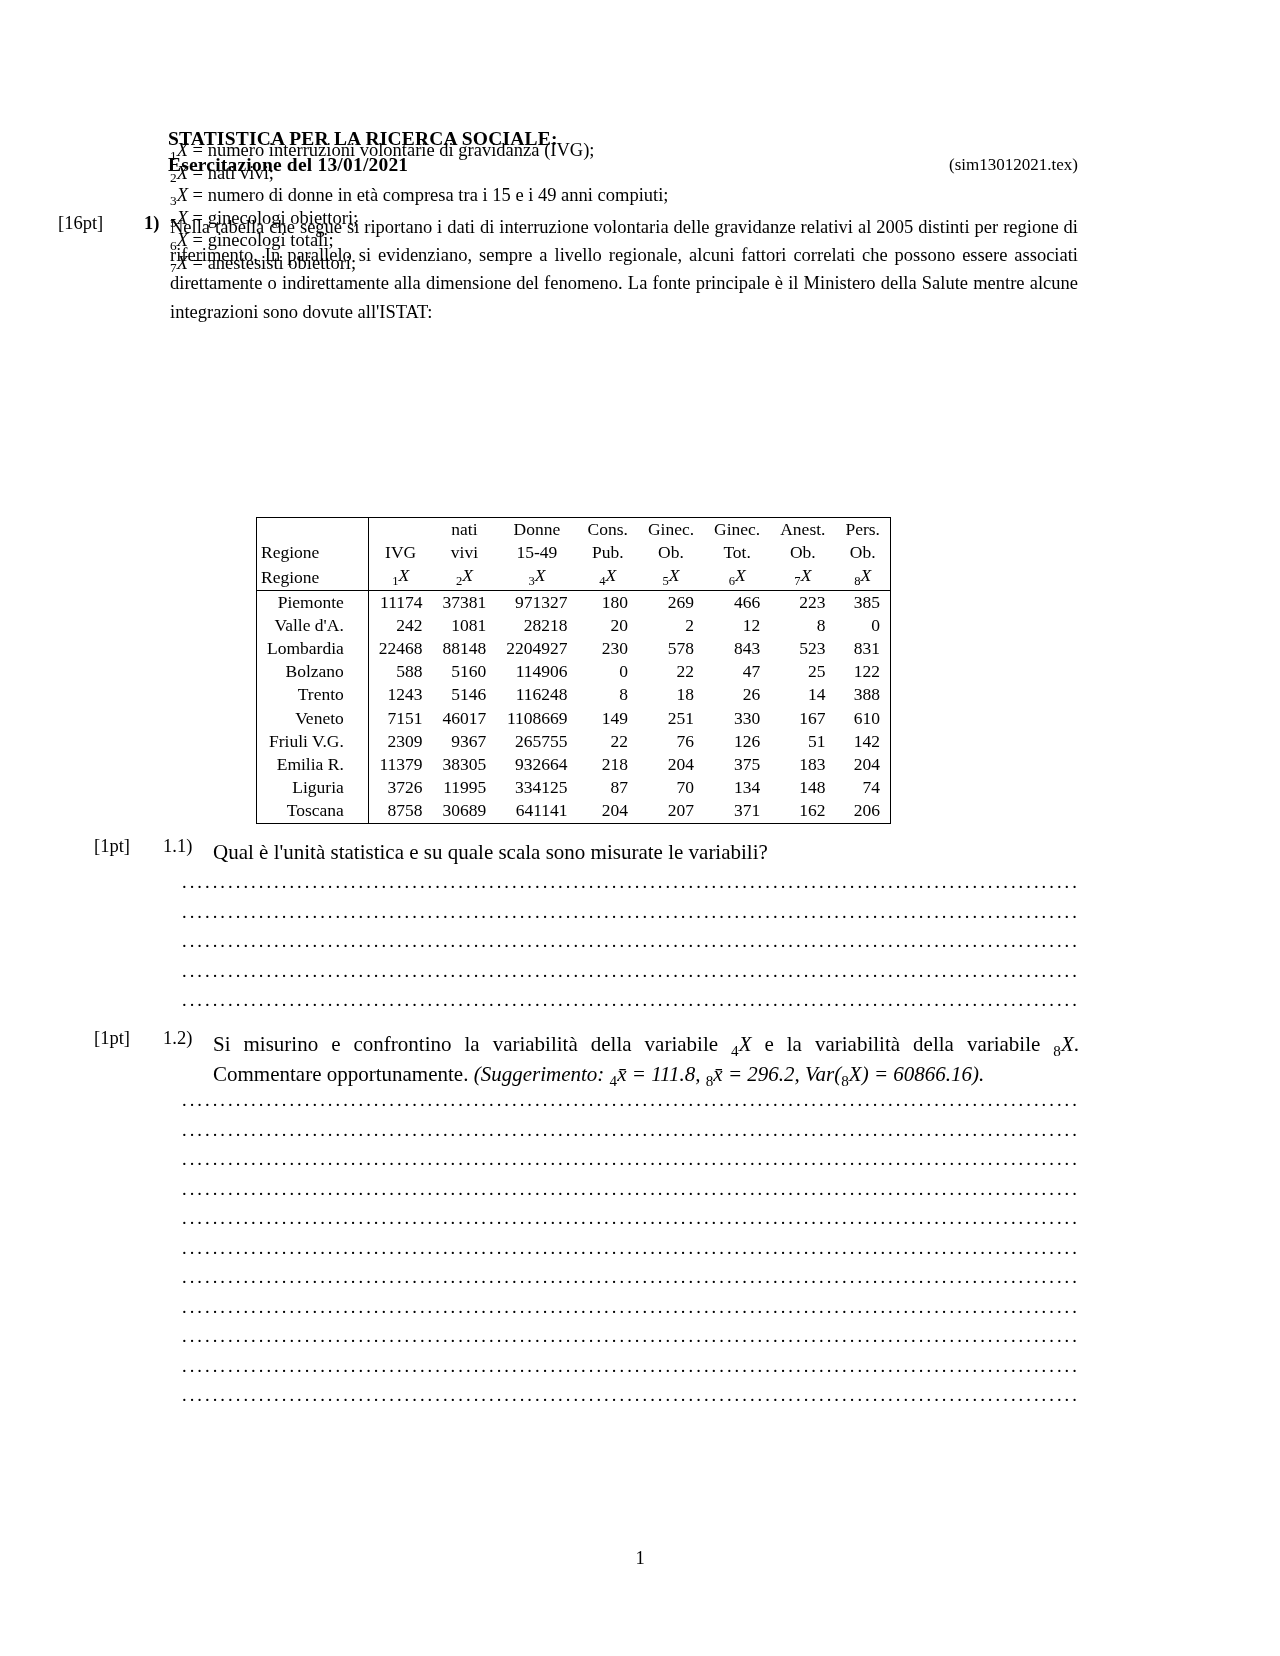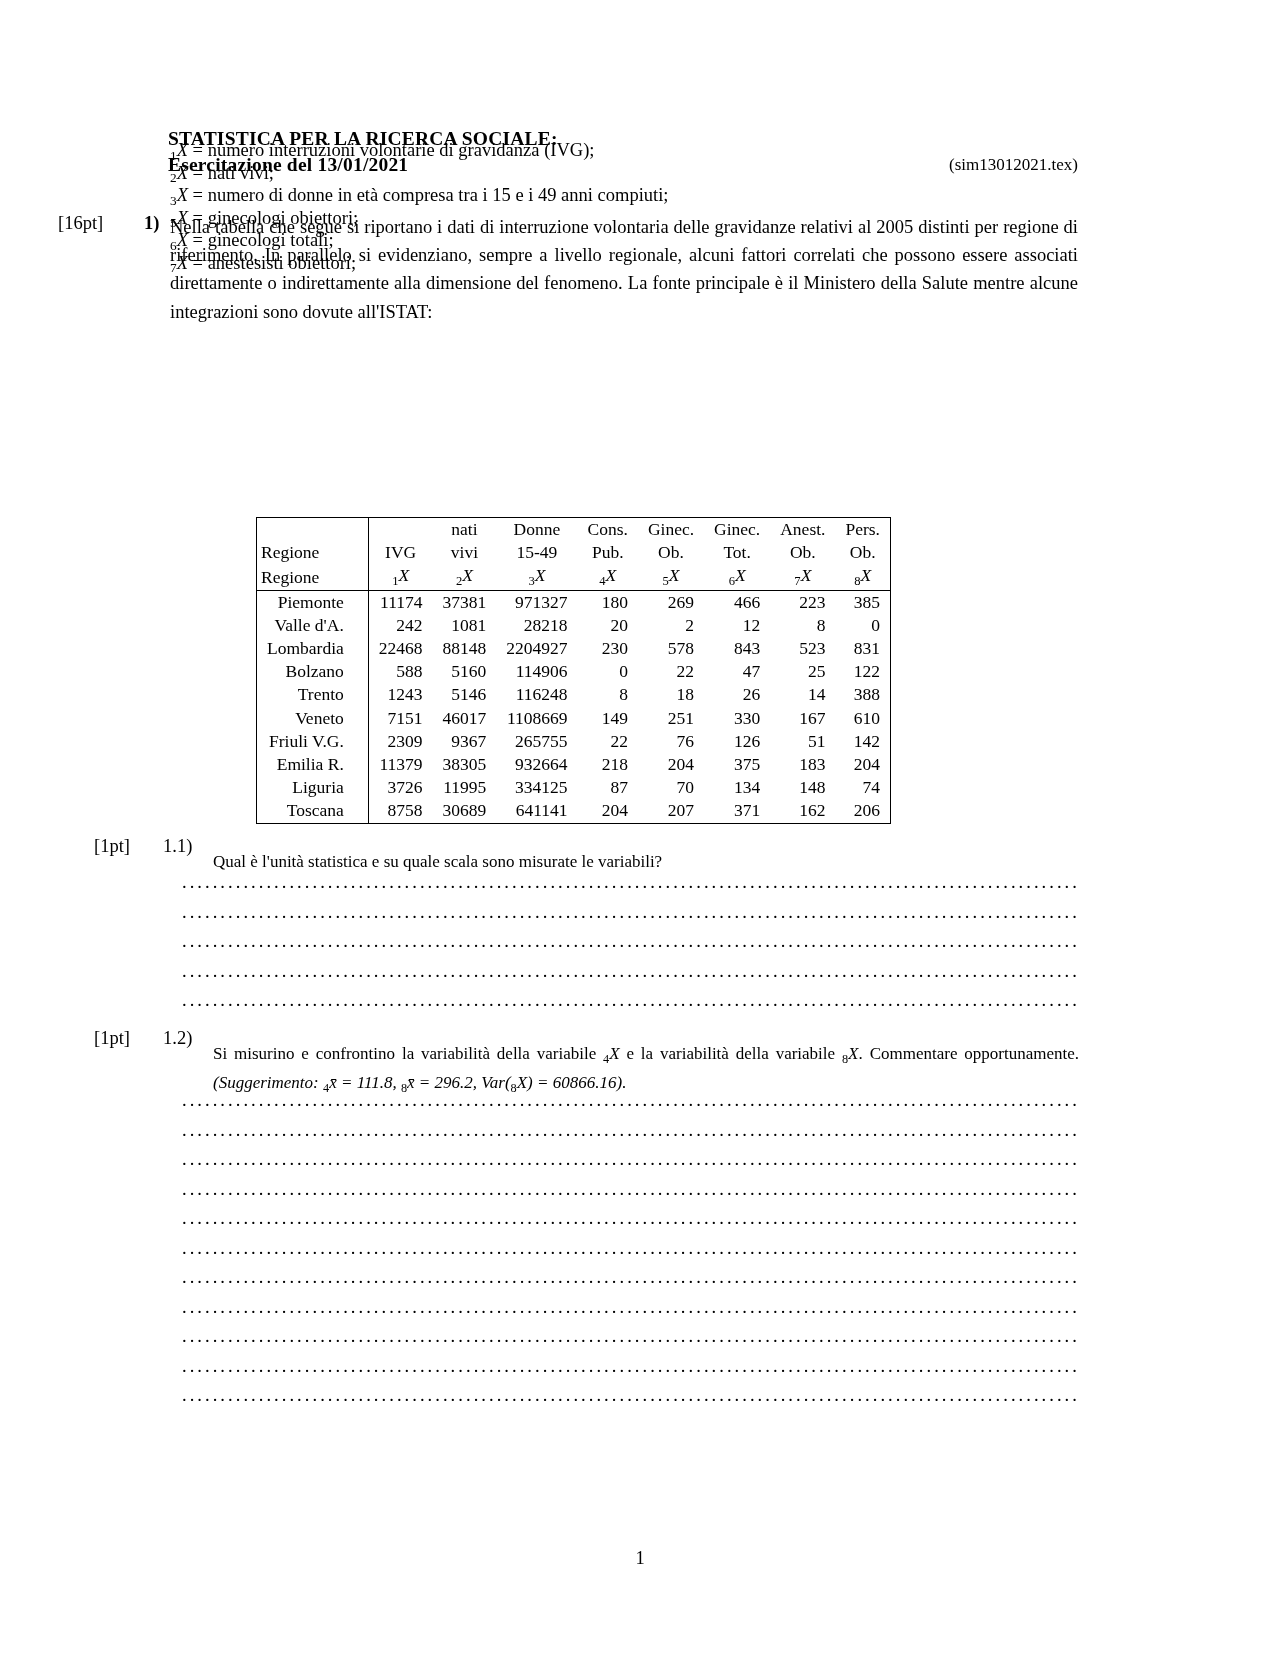--- a/index.html
+++ b/index.html
@@ -159,23 +159,23 @@
   .subq-label {
     position: absolute;
     left: 163px;
     top: 0;
     font-weight: normal;
     font-size: 18.5px;
   }
   .subq-text {
     position: absolute;
     left: 213px;
-    top: 12px;
+    top: 2px;
     width: 866px;
-    font-size: 17px;
+    font-size: 21px;
     line-height: 28.2px;
   }
   .subq-text.wide {
     left: 213px;
     width: 866px;
     text-align: justify;
   }
   .dotline {
     position: absolute;
     left: 182px;

